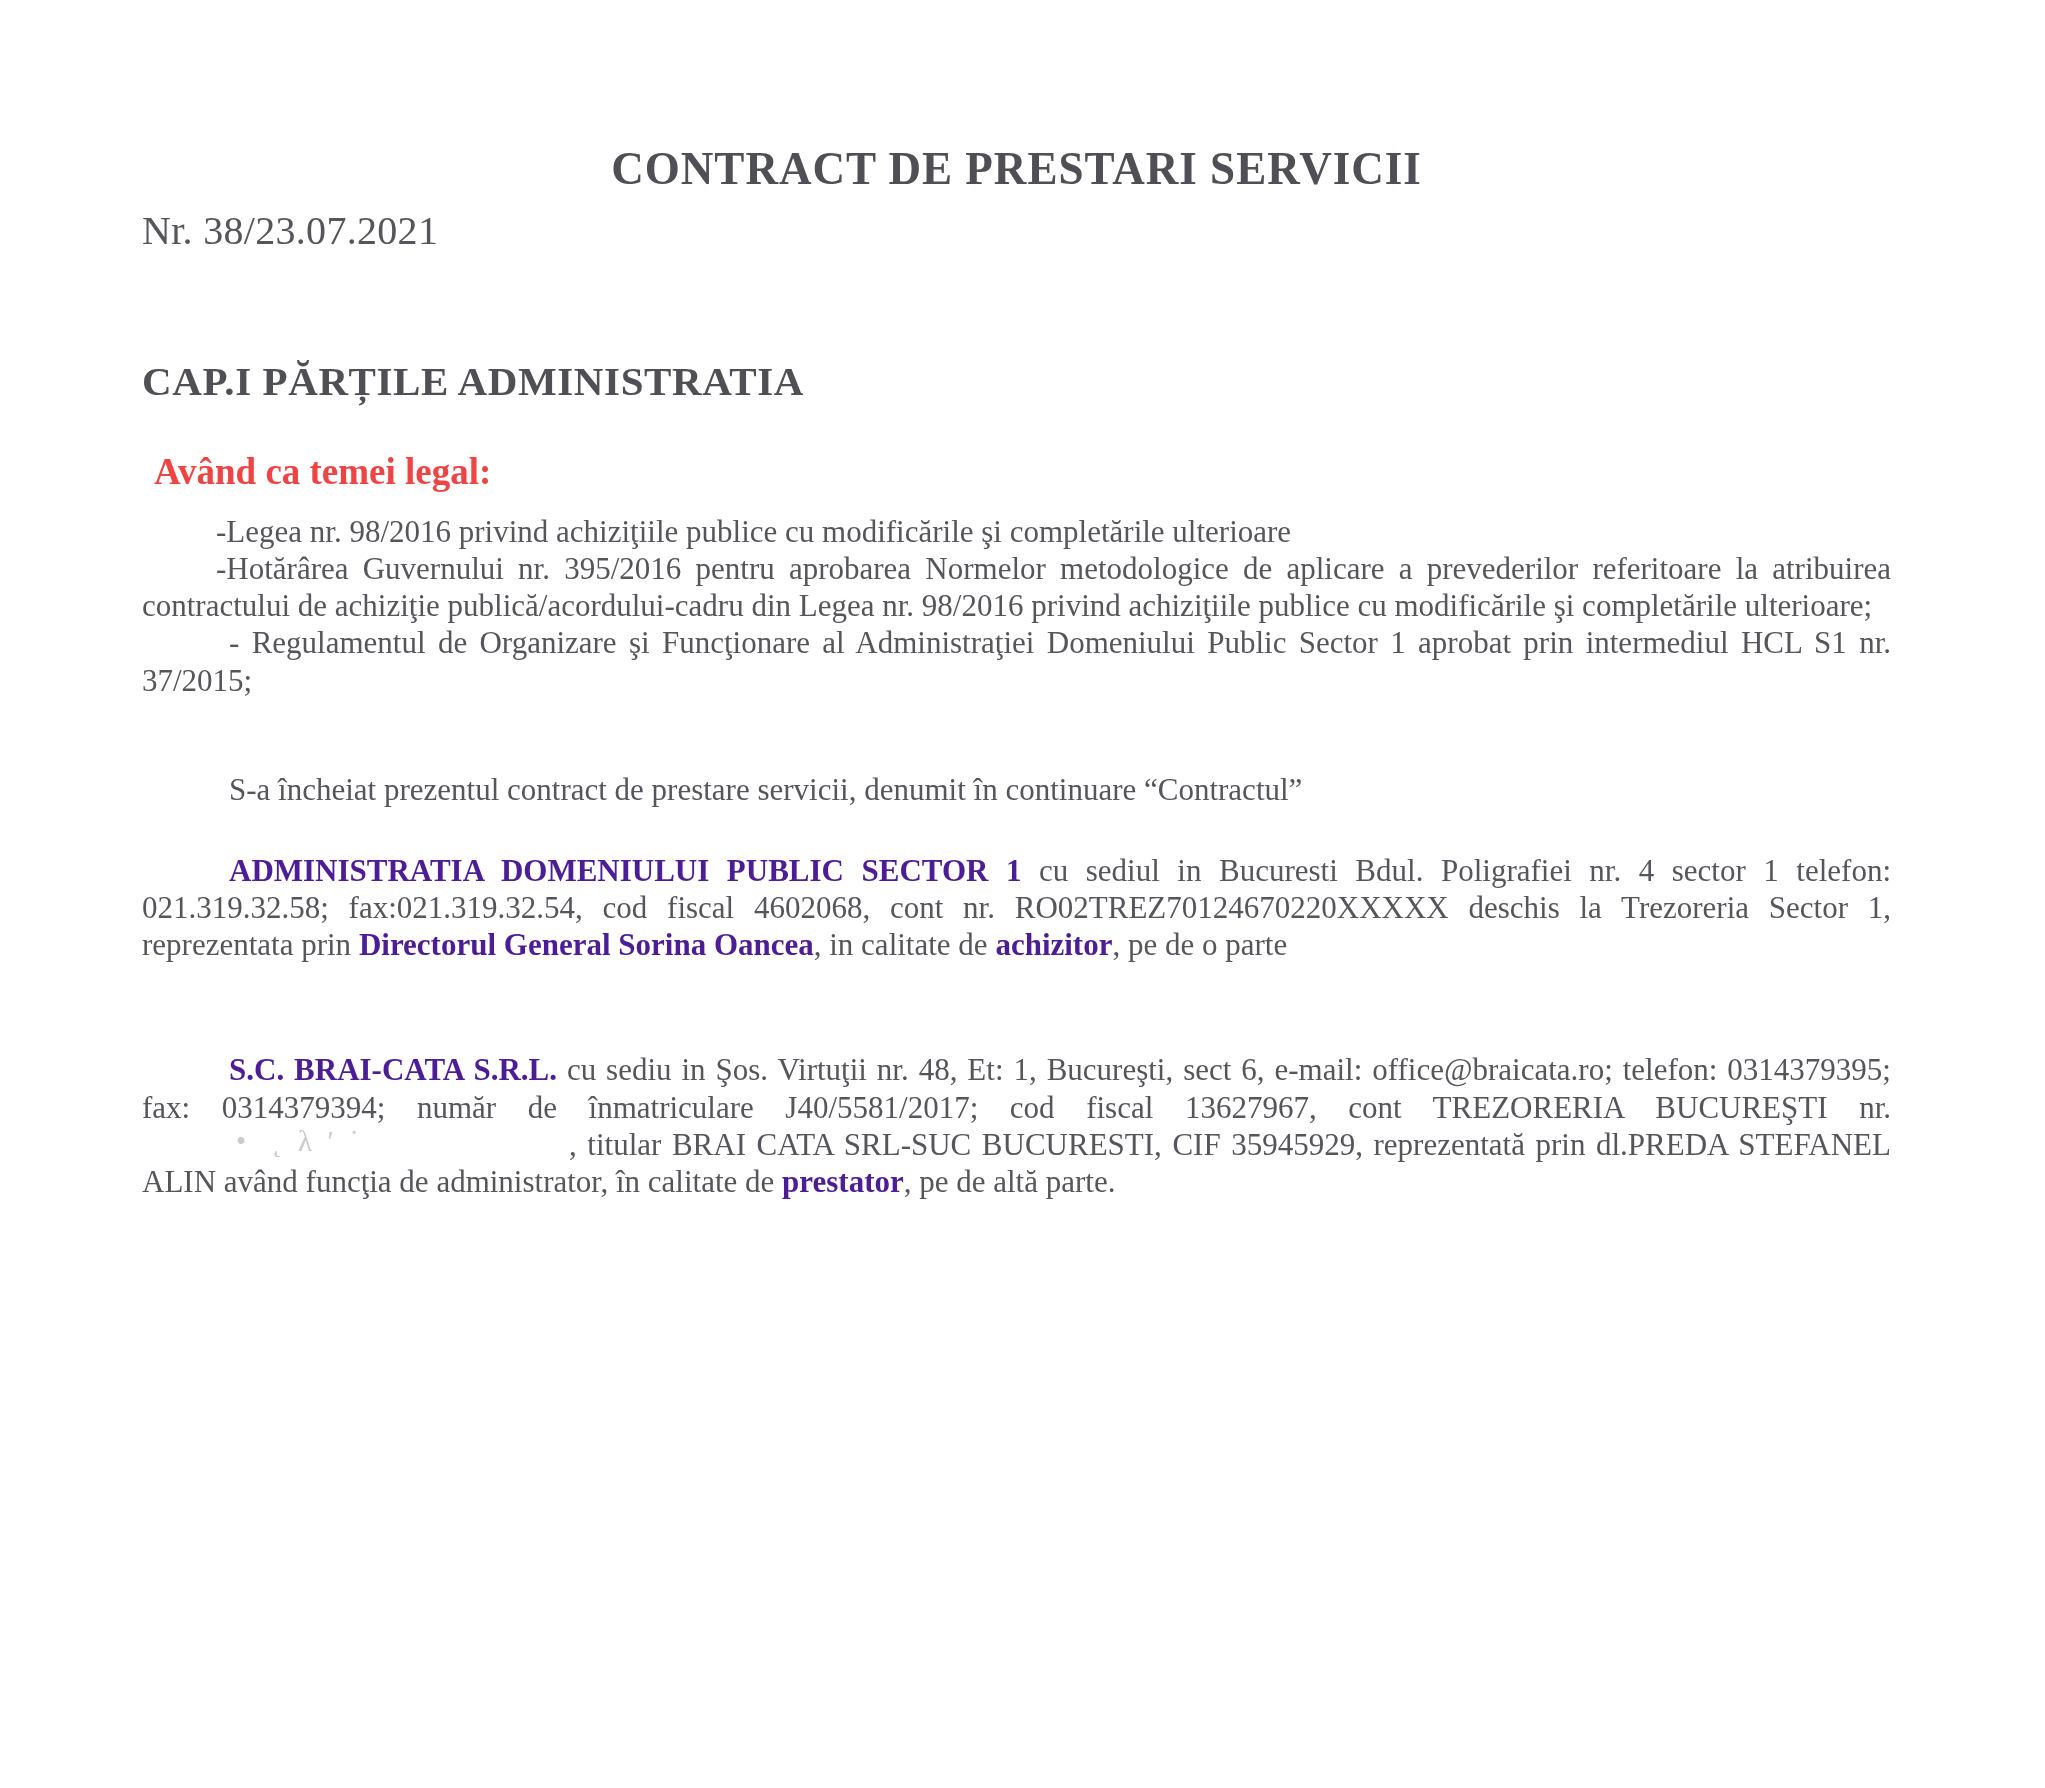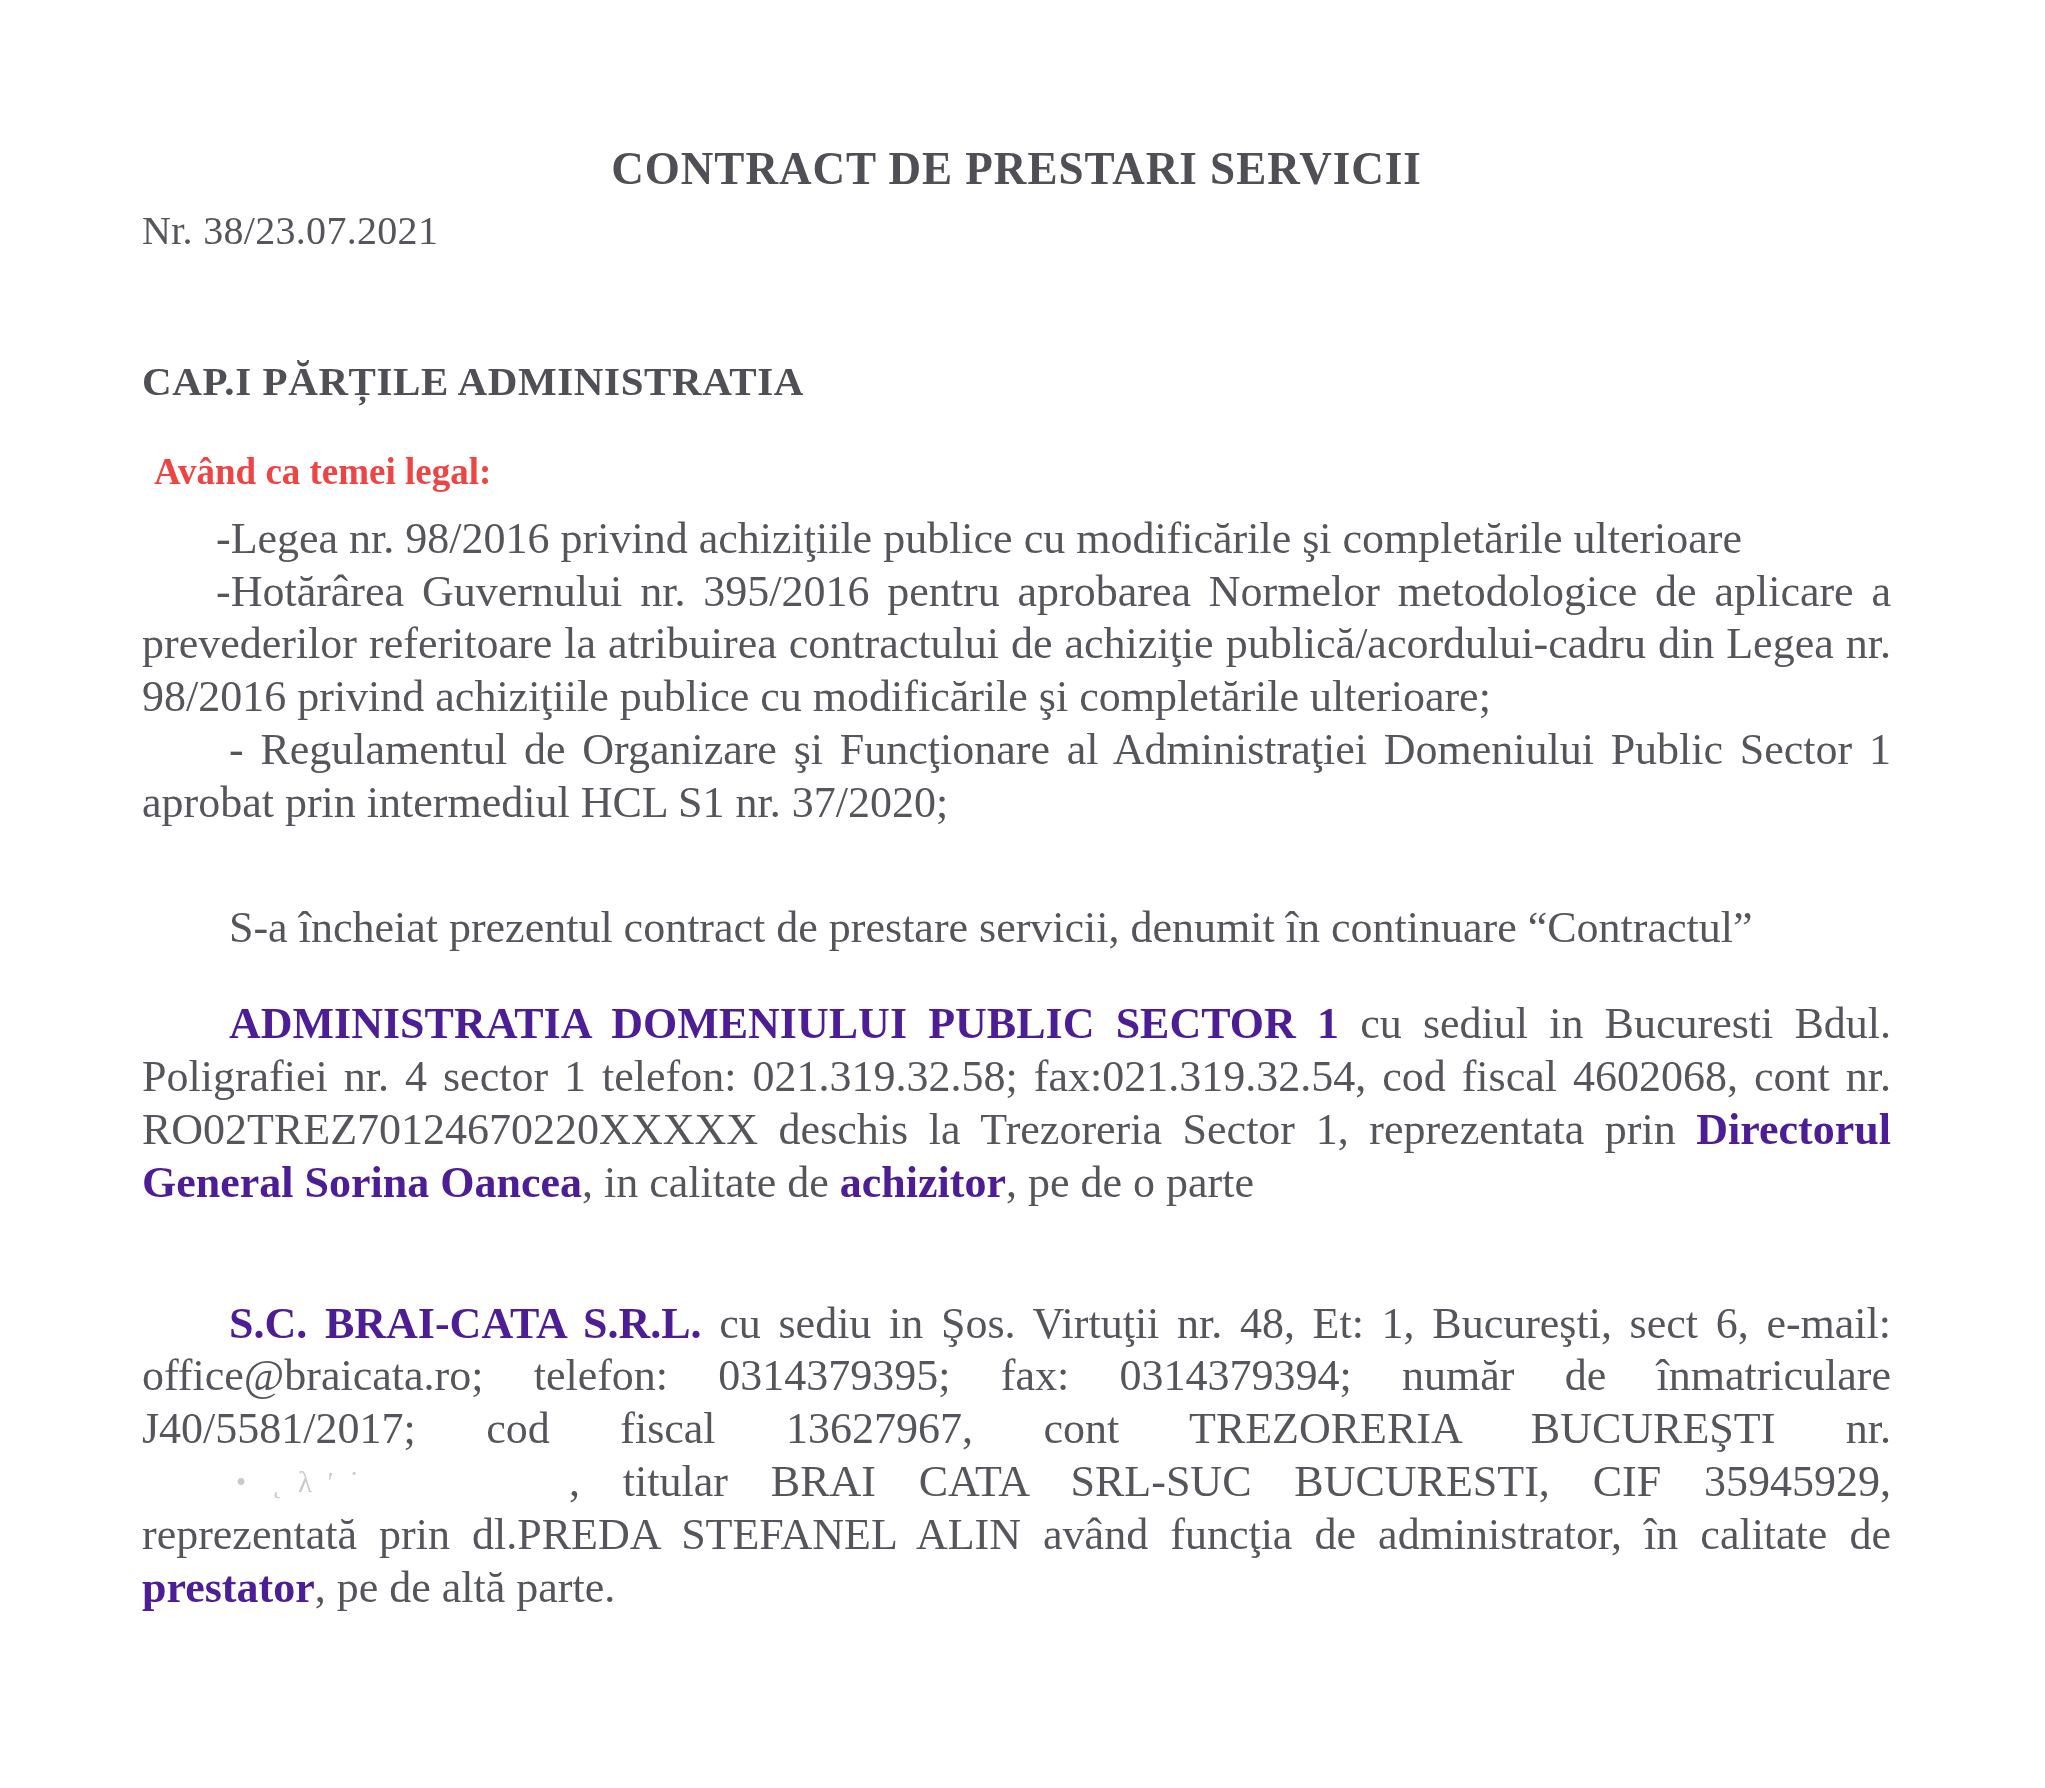--- a/index.html
+++ b/index.html
@@ -73,21 +73,21 @@
   .legal-basis-label {
     font-size: 37px;
     font-weight: 700;
     color: #ef4444;
     margin: 12px;
     padding-top: 36px;
     line-height: 1.12;
   }
 
   p.body {
-    font-size: 44px;
+    font-size: 31px;
     line-height: 1.20;
     margin: 0;
     text-align: justify;
     text-justify: inter-word;
     color: #55555b;
   }
 
   p.indent {
     text-indent: 74px;
   }
@@ -138,21 +138,21 @@
     <h2 class="chapter-heading">CAP.I PĂRȚILE ADMINISTRATIA</h2>
 
     <div class="legal-basis-label">Având ca temei legal:</div>
 
     <div class="gap-sm"></div>
 
     <p class="body indent">-Legea nr. 98/2016 privind achiziţiile publice cu modificările şi completările ulterioare</p>
 
     <p class="body indent">-Hotărârea Guvernului nr. 395/2016 pentru aprobarea Normelor metodologice de aplicare a prevederilor referitoare la atribuirea contractului de achiziţie publică/acordului-cadru din Legea nr. 98/2016 privind achiziţiile publice cu modificările şi completările ulterioare;</p>
 
-    <p class="body indent-wide">- Regulamentul de Organizare şi Funcţionare al Administraţiei Domeniului Public Sector 1 aprobat prin intermediul HCL S1 nr. 37/2020;</p>
+    <p class="body indent-wide">- Regulamentul de Organizare şi Funcţionare al Administraţiei Domeniului Public Sector 1 aprobat prin intermediul HCL S1 nr. 37/2015;</p>
 
     <div class="gap-lg"></div>
 
     <p class="body indent-wide">S-a încheiat prezentul contract de prestare servicii, denumit în continuare “Contractul”</p>
 
     <div class="gap-md"></div>
 
     <p class="body indent-wide"><b>ADMINISTRATIA DOMENIULUI PUBLIC SECTOR 1</b><span> cu sediul in Bucuresti Bdul. Poligrafiei nr. 4 sector 1 telefon: 021.319.32.58; fax:021.319.32.54, cod fiscal 4602068, cont nr. RO02TREZ70124670220XXXXX deschis la Trezoreria Sector 1, reprezentata prin </span><b>Directorul General Sorina Oancea</b><span>, in calitate de </span><b>achizitor</b><span>, pe de o parte</span></p>
 
     <div class="gap-md"></div>

